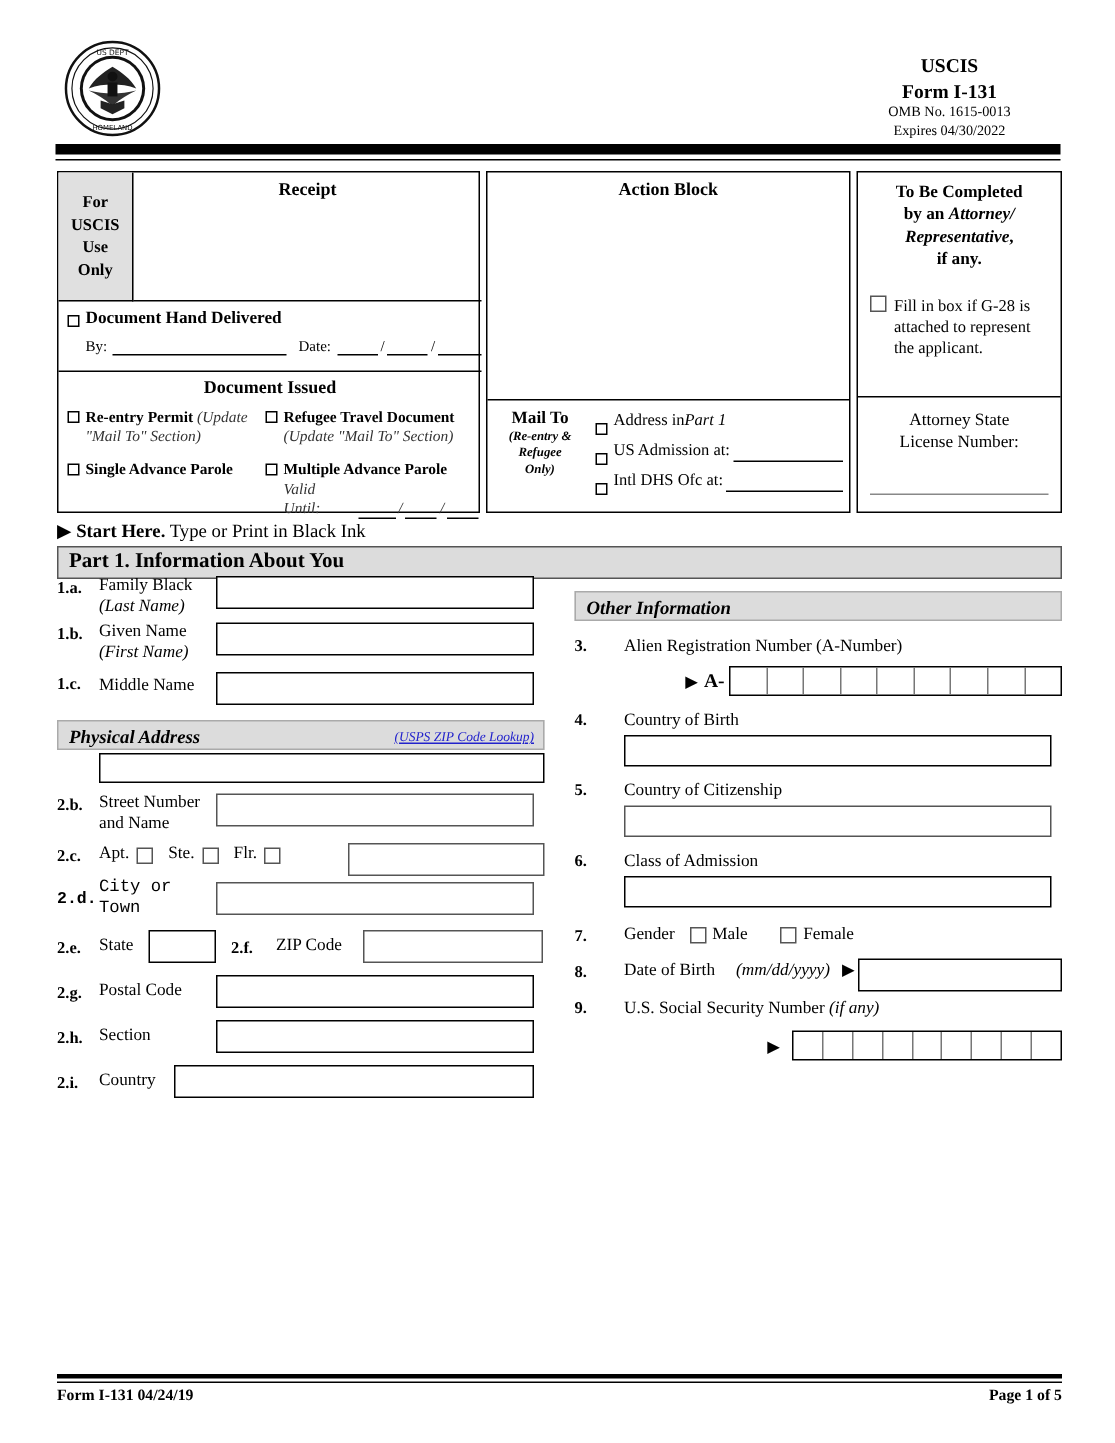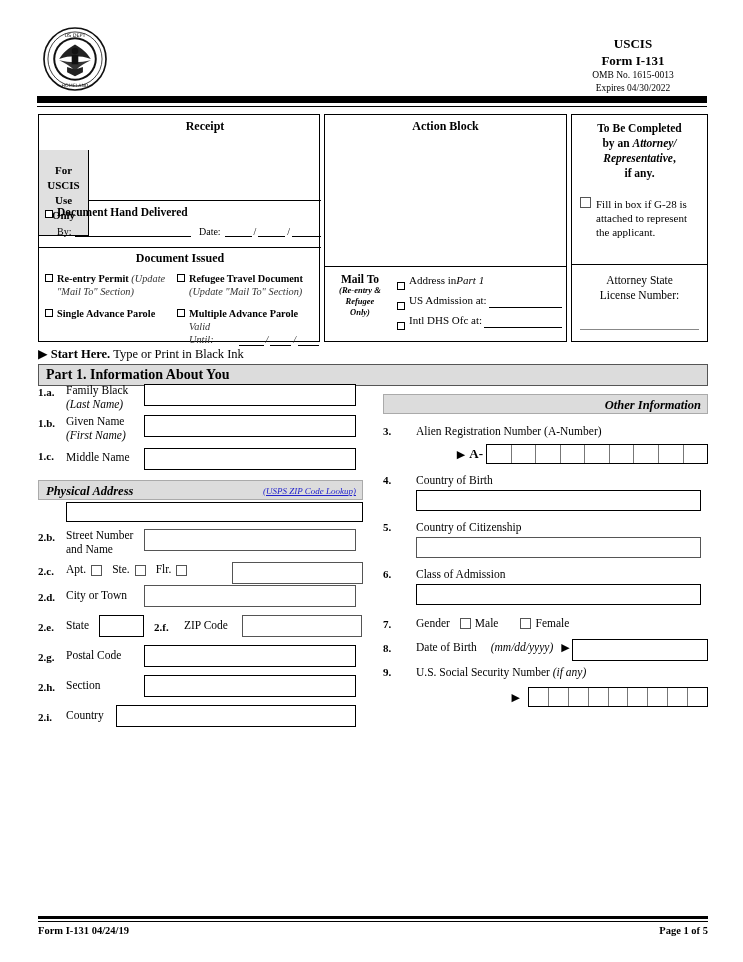--- a/index.html
+++ b/index.html
@@ -98,21 +98,20 @@
     left: 0; top: 0; width: 50px; height: 86px;
     background: #e0e0e0;
     border-right: 1.5px solid #000;
     border-bottom: 1.5px solid #000;
     box-sizing: border-box;
     text-align: center;
     font-size: 11px;
     font-weight: bold;
     line-height: 15px;
     padding-top: 13px;
-    margin-top: 35px;
   }
   .receipt-head {
     position: absolute;
     left: 50px; top: 0; width: 232px; height: 86px;
     border-bottom: 1.5px solid #000;
     box-sizing: border-box;
     text-align: center;
     font-size: 12px; font-weight: bold;
     padding-top: 4px;
   }
@@ -513,21 +512,21 @@
         <span>Apt.</span>
         <span class="cbx-lg" style="margin:0 10px 0 5px;"></span>
         <span>Ste.</span>
         <span class="cbx-lg" style="margin:0 10px 0 5px;"></span>
         <span>Flr.</span>
         <span class="cbx-lg" style="margin:0 8px 0 5px;"></span>
       </div>
       <div class="fld" style="width:131px;height:22px;position:absolute;right:0;top:-1px;"></div>
     </div>
 
-    <div class="row" style="margin-top:8px;align-items:center;">
+    <div class="row" style="margin-top:8px;align-items:center;font-family:Liberation Mono, monospace;">
       <div class="num">2.d.</div>
       <div class="lbl" style="width:78px;">City or Town</div>
       <div class="fld" style="width:212px;height:22px;"></div>
     </div>
 
     <div class="row" style="margin-top:8px;align-items:center;">
       <div class="num">2.e.</div>
       <div class="lbl" style="width:33px;">State</div>
       <div class="fld fld-dark" style="width:45px;height:22px;"></div>
       <div class="num" style="width:30px;padding-left:10px;">2.f.</div>
@@ -549,21 +548,21 @@
 
     <div class="row" style="margin-top:8px;align-items:center;">
       <div class="num">2.i.</div>
       <div class="lbl" style="width:50px;">Country</div>
       <div class="fld fld-dark" style="width:240px;height:22px;"></div>
     </div>
   </div>
 
   <div class="colR">
 
-    <div class="sechdr" style="margin-top:4px;justify-content:flex-end;">
+    <div class="sechdr" style="margin-top:4px;">
       <span>Other Information</span>
     </div>
 
     <div class="row" style="margin-top:10px;">
       <div class="rnum">3.</div>
       <div class="rlbl">Alien Registration Number (A-Number)</div>
     </div>
     <div style="display:flex;align-items:center;justify-content:flex-end;margin-top:6px;">
       <span class="tri">▶</span>
       <span style="font-size:13px;font-weight:bold;margin:0 3px 0 4px;">A-</span>

